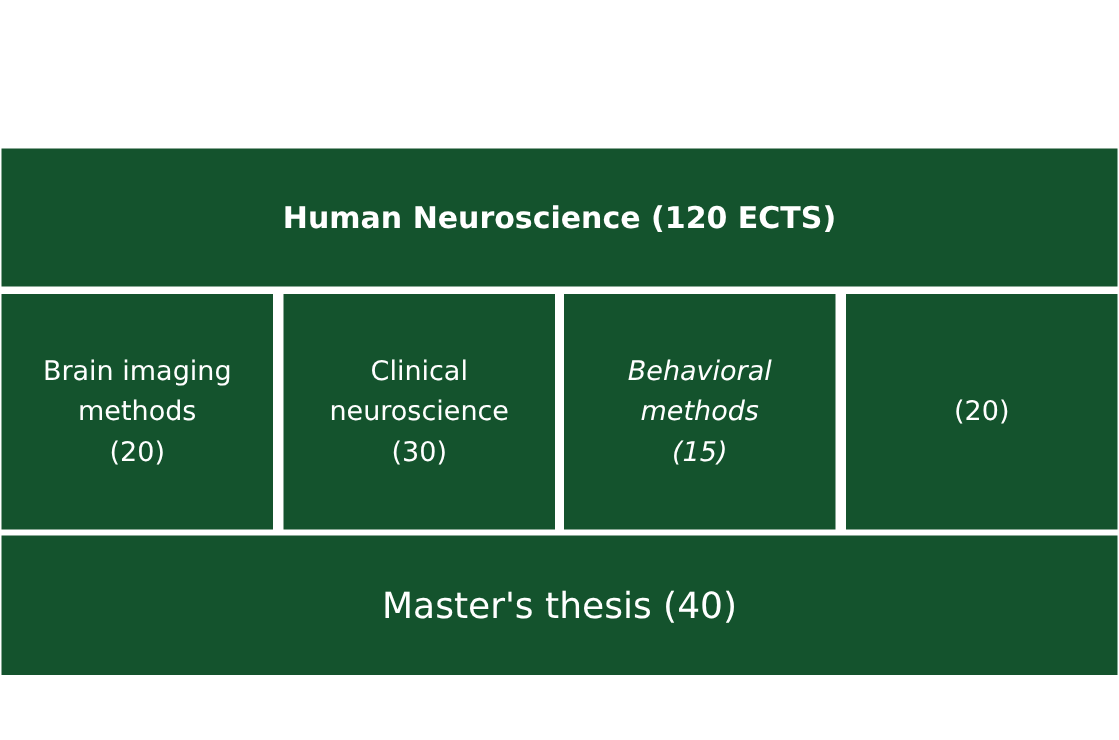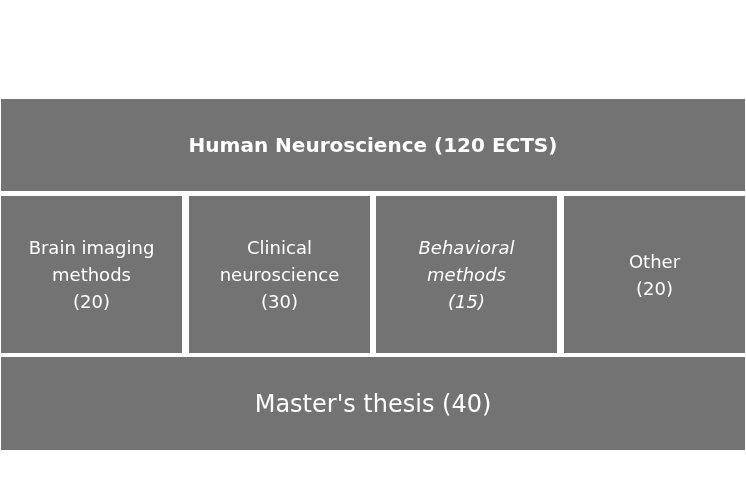--- a/index.html
+++ b/index.html
@@ -1,17 +1,17 @@
 <!DOCTYPE html>
 <html><head>
 <meta charset="utf-8">
 <style>
   html,body{margin:0;padding:0;background:#ffffff;}
   body{width:746px;height:493px;position:relative;overflow:hidden;font-family:"DejaVu Sans",sans-serif;}
-  .blk{position:absolute;background:#737373;color:#ffffff;display:flex;align-items:center;justify-content:center;text-align:center;}
+  .blk{position:absolute;background:#14532d;color:#ffffff;display:flex;align-items:center;justify-content:center;text-align:center;}
   .title{left:1px;top:99px;width:744px;height:92px;font-size:20px;font-weight:bold;}
   .col{top:196px;height:157px;width:181px;font-size:18px;line-height:27px;justify-content:center;}
   .thesis{left:1px;top:357px;width:744px;height:93px;font-size:24px;}
 </style>
 </head>
 <body>
 
 <div class="blk title">
   <span>Human Neuroscience (120 ECTS)</span>
 </div>
@@ -35,20 +35,19 @@
 <div class="blk col" style="left:376px;font-style:italic;">
   <div>
     <div>Behavioral</div>
     <div>methods</div>
     <div>(15)</div>
   </div>
 </div>
 
 <div class="blk col" style="left:564px;">
   <div>
-    <div>Other</div>
     <div>(20)</div>
   </div>
 </div>
 
 <div class="blk thesis">
   <span>Master's thesis (40)</span>
 </div>
 
 </body></html>

